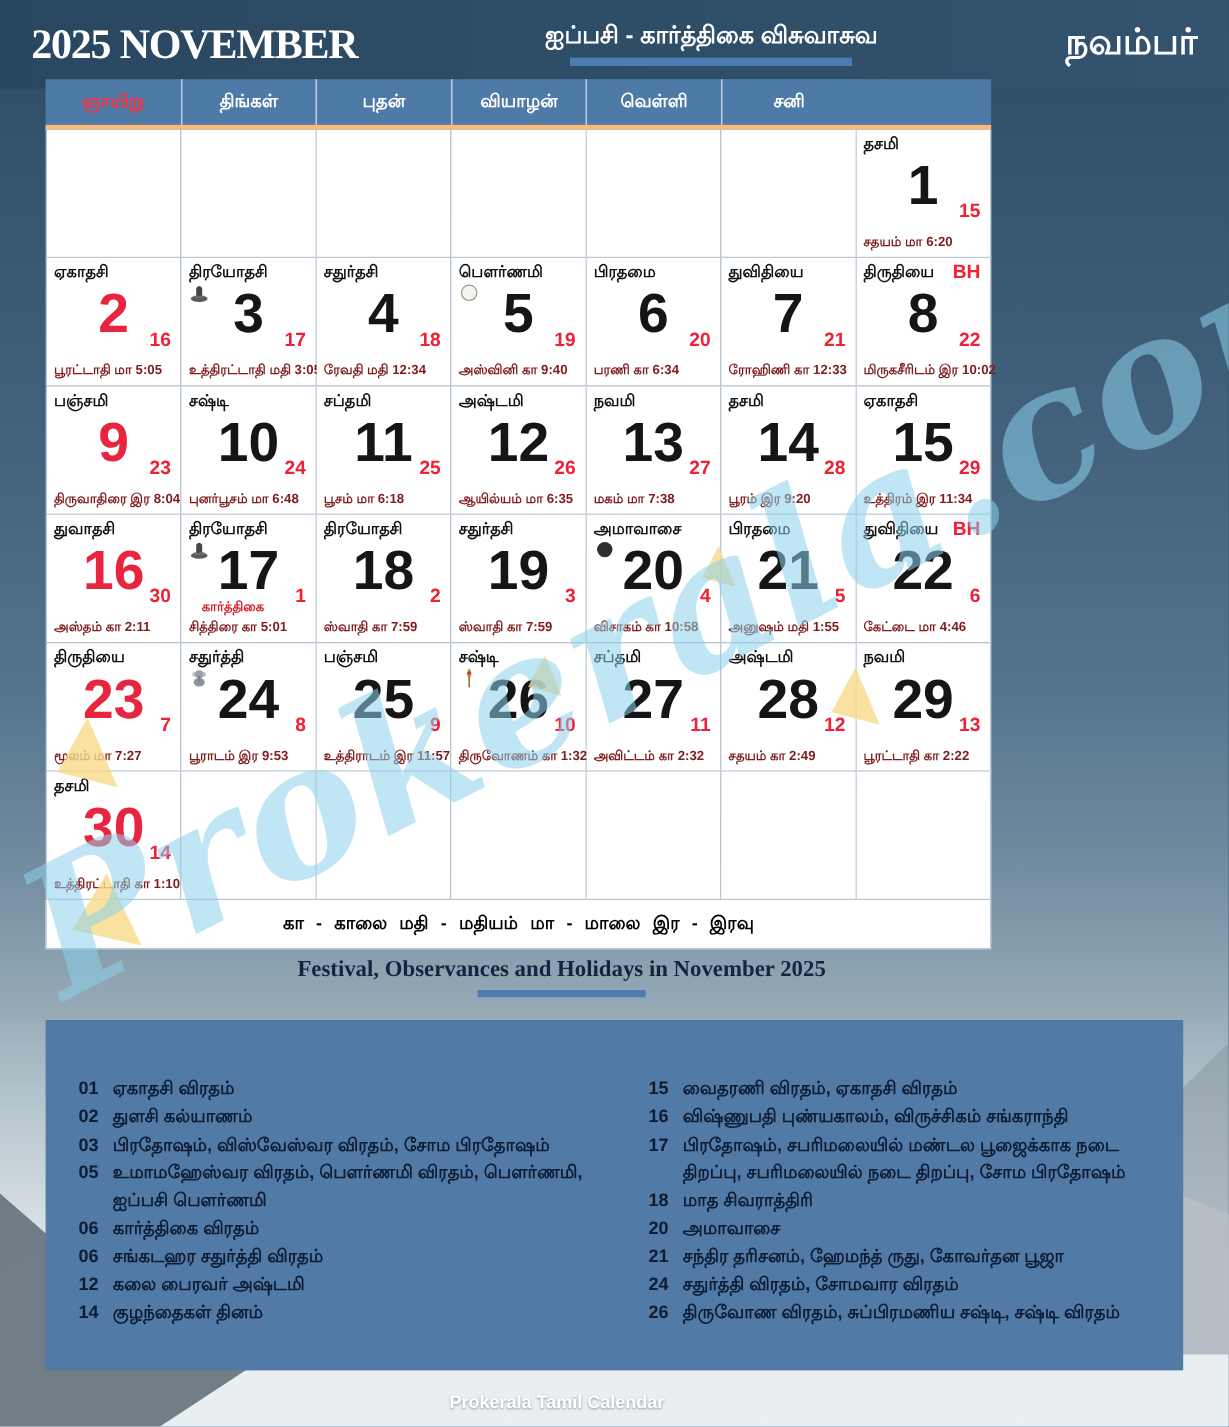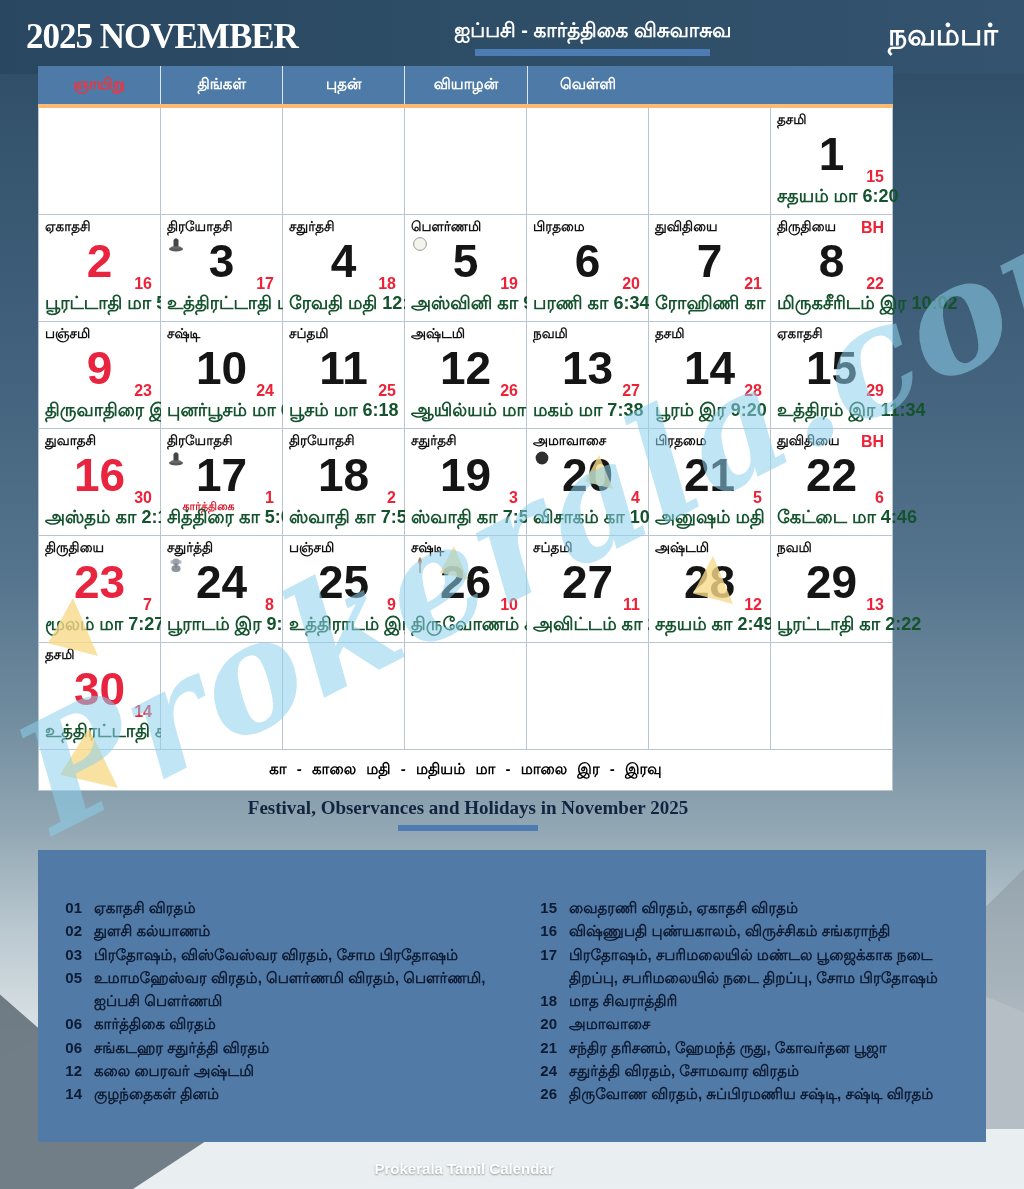--- a/index.html
+++ b/index.html
@@ -19,37 +19,37 @@
   
   .hdr{position:absolute;top:0;left:0;width:1024px;height:74px;z-index:2;
        background:linear-gradient(90deg,#294760,#33536e);display:flex;align-items:center;
        padding:0 26px;box-sizing:border-box;}
   .h-left{font-family:"Liberation Serif",serif;font-weight:700;font-size:35px;color:#fff;
           letter-spacing:-1px;white-space:nowrap;}
   .h-center{flex:1;text-align:center;color:#fff;font-size:20px;font-weight:700;}
   .h-center .bar{width:235px;height:7px;background:#4d7cb5;margin:5px auto 0;}
   .h-right{font-size:30px;font-weight:700;color:#fff;white-space:nowrap;}
   
-  .cal{position:absolute;left:38px;top:66px;width:855px;z-index:3;}
+  .cal{position:absolute;left:38px;top:66px;width:788px;z-index:3;}
   .wdrow{display:grid;grid-template-columns:repeat(7,1fr);height:38px;background:#4d7aa6;}
   .wd{display:flex;align-items:center;justify-content:center;color:#fff;font-weight:700;
       font-size:15px;border-left:1px solid #dde6ee;}
   .wd:first-child{border-left:none;color:#f4333f;}
   .cbody{border-left:1px solid #b9c5d2;border-top:4px solid #fdba74;}
   .week{display:grid;grid-template-columns:repeat(7,1fr);}
   .cell{position:relative;height:107px;background:#fff;box-sizing:border-box;
         border-right:1px solid #b9c5d2;border-bottom:1px solid #b9c5d2;}
   .tithi{position:absolute;top:4px;left:6px;font-size:13.5px;font-weight:700;color:#111;white-space:nowrap;}
   .cicon{position:absolute;top:21px;left:7px;width:16px;height:16px;}
   .cicon svg{width:16px;height:16px;display:block;}
   .num{position:absolute;top:23px;left:0;right:0;text-align:center;font-size:46px;
        line-height:1;font-weight:700;color:#151515;}
   .num.sun{color:#e8243f;}
   .tdnum{position:absolute;right:8px;bottom:28px;font-size:16px;font-weight:700;color:#ee2137;}
-  .note{position:absolute;left:6px;bottom:5px;font-size:18px;font-weight:700;color:#14532d;white-space:nowrap;}
+  .note{position:absolute;left:6px;bottom:5px;font-size:11px;font-weight:700;color:#7f1d1d;white-space:nowrap;}
   .badge{position:absolute;top:4px;right:8px;font-size:16px;font-weight:700;color:#ee2137;}
   .klabel{position:absolute;top:71px;left:0;right:26px;text-align:center;font-size:11px;
           font-weight:700;color:#d41f2f;}
   .legend{height:40px;background:#fff;display:flex;align-items:center;justify-content:center;
           font-size:15px;font-weight:700;color:#000;border:1px solid #b9c5d2;border-top:none;
           word-spacing:6px;}
   
   .fhead{position:absolute;top:797px;left:0;width:936px;text-align:center;z-index:3;}
   .fhead .t{font-family:"Liberation Serif",serif;font-weight:700;font-size:19px;color:#132441;}
   .fhead .bar{width:140px;height:6px;background:#4e7cb2;margin:6px auto 0;}
@@ -87,20 +87,21 @@
   <div class="h-right">நவம்பர்</div>
 </div>
 
 <div class="cal">
   <div class="wdrow" id="weekday-row">
       <div class="wd">ஞாயிறு</div>
       <div class="wd">திங்கள்</div>
       <div class="wd">புதன்</div>
       <div class="wd">வியாழன்</div>
       <div class="wd">வெள்ளி</div>
+      <div class="wd">சனி</div>
     </div>
   <div class="cbody" id="calendar-body">
       <div class="week">
         <div class="cell"></div>
         <div class="cell"></div>
         <div class="cell"></div>
         <div class="cell"></div>
         <div class="cell"></div>
         <div class="cell"></div>
         <div class="cell">

